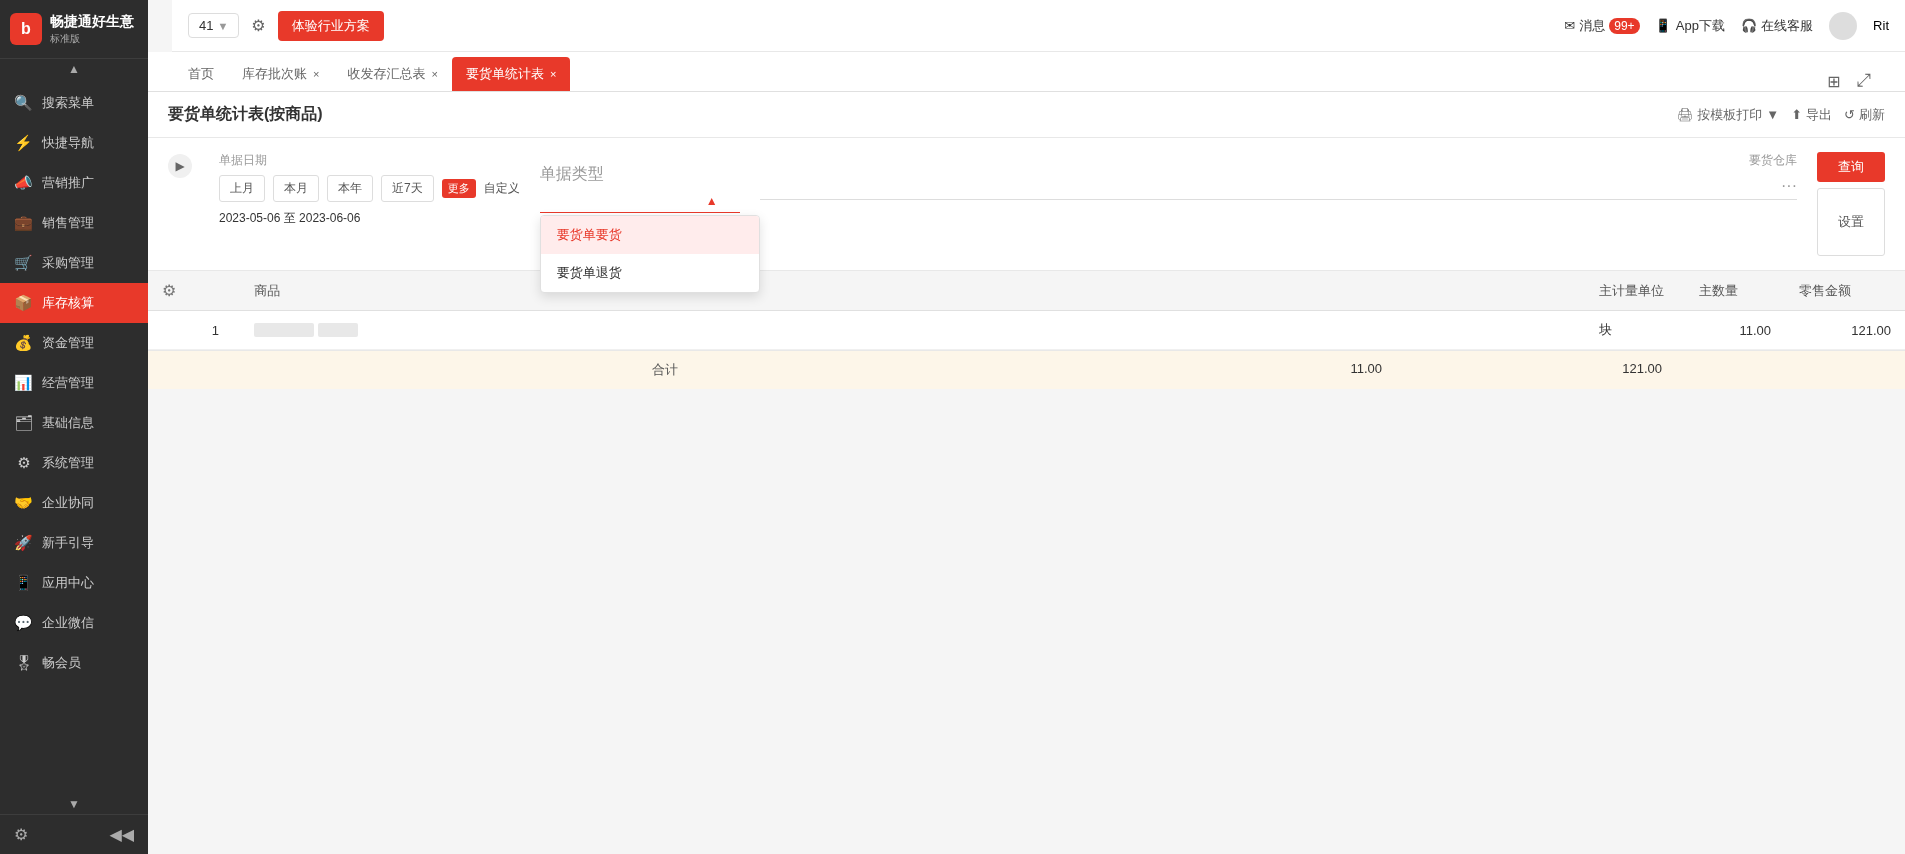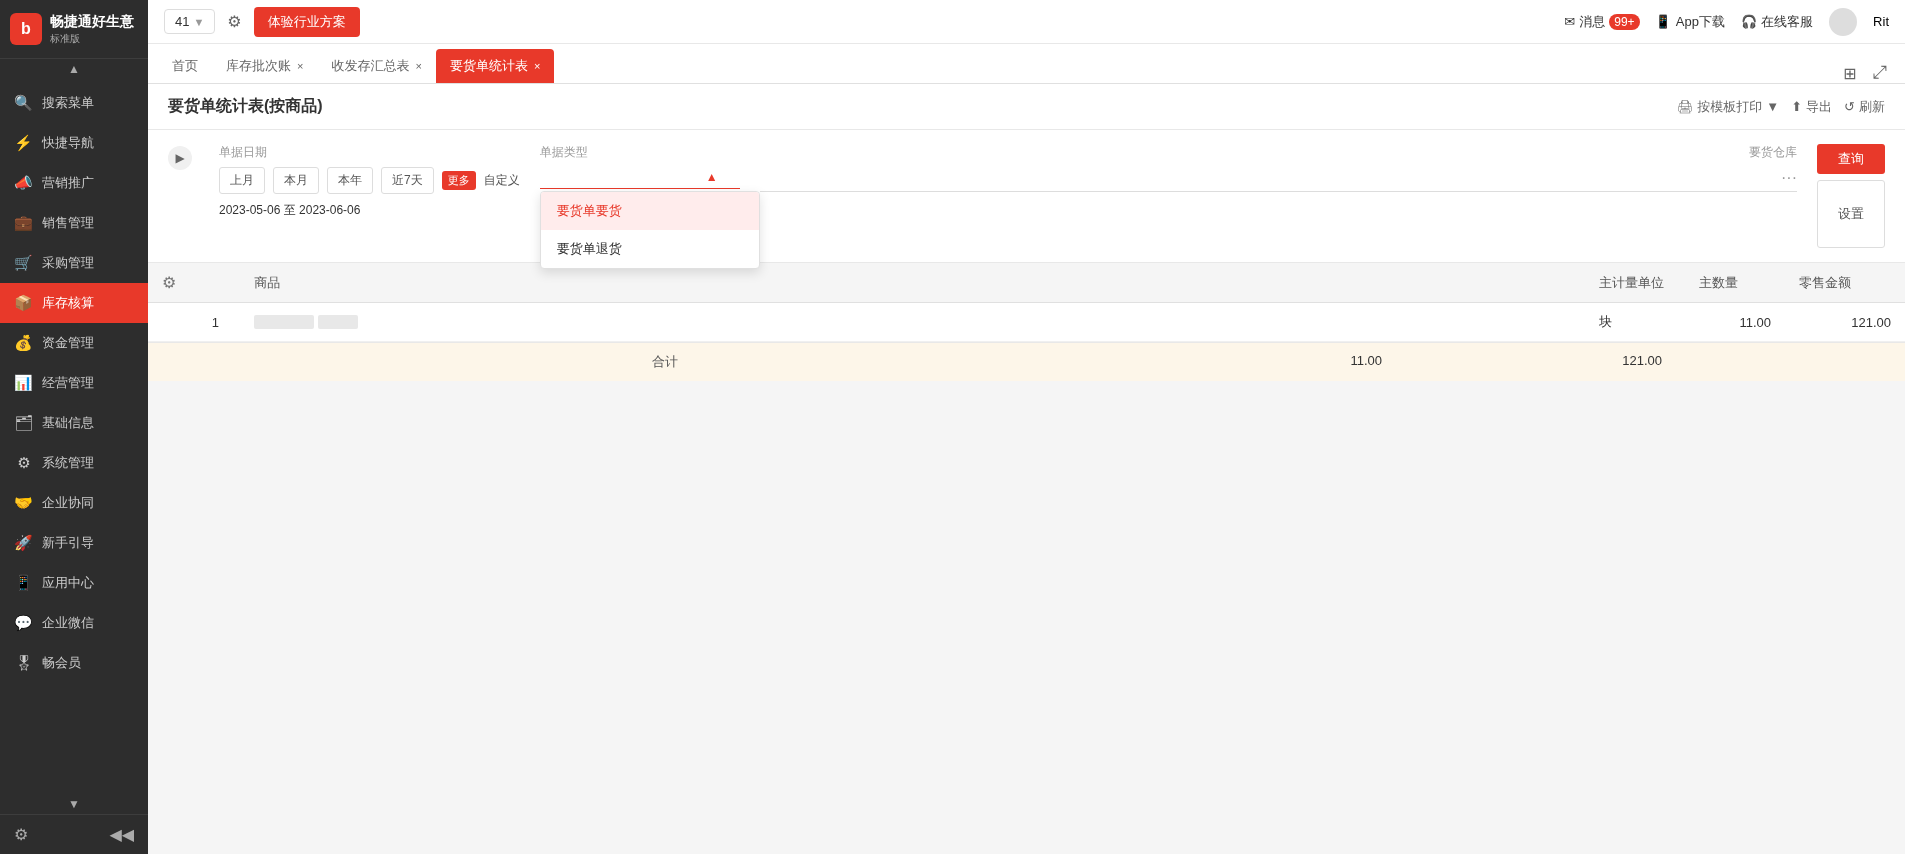--- a/index.html
+++ b/index.html
@@ -48,44 +48,45 @@
     .scroll-btn-top, .scroll-btn-bottom {
       display: flex; align-items: center; justify-content: center;
       height: 20px; cursor: pointer; color: #aaa; font-size: 12px;
     }
 
     
     .main-content { flex: 1; display: flex; flex-direction: column; overflow: hidden; }
 
     
     .topbar {
-      height: 44px; background: #fff; display: flex; align-items: center;
+      height: 52px; background: #fff; display: flex; align-items: center;
       padding: 0 16px; border-bottom: 1px solid #e8e8e8; justify-content: space-between;
       flex-shrink: 0;
+      margin-left: 24px;
     }
     .topbar-left { display: flex; align-items: center; gap: 12px; }
     .topbar-selector {
       display: flex; align-items: center; gap: 4px; border: 1px solid #ddd;
       border-radius: 4px; padding: 4px 10px; cursor: pointer; font-size: 13px; color: #333;
     }
     .topbar-selector .arrow { color: #999; font-size: 11px; }
     .topbar-gear { color: #666; cursor: pointer; font-size: 16px; }
     .trial-btn {
       background: #e8392a; color: #fff; border: none; border-radius: 4px;
       padding: 6px 14px; cursor: pointer; font-size: 13px;
     }
     .topbar-right { display: flex; align-items: center; gap: 16px; }
     .topbar-right-item { display: flex; align-items: center; gap: 4px; color: #333; font-size: 13px; cursor: pointer; }
     .badge { background: #e8392a; color: #fff; border-radius: 10px; font-size: 12px; padding: 1px 5px; }
     .avatar { width: 28px; height: 28px; background: #ddd; border-radius: 50%; overflow: hidden; }
 
     
     .tabs-bar {
       height: 40px; background: #fff; display: flex; align-items: flex-end;
-      border-bottom: 1px solid #e0e0e0; padding: 0 10px; flex-shrink: 0;
+      border-bottom: 1px solid #e0e0e0; padding: 0 26px; flex-shrink: 0;
     }
     .tab {
       display: flex; align-items: center; gap: 6px; padding: 8px 14px;
       font-size: 13px; color: #666; cursor: pointer; border-top: 2px solid transparent;
       white-space: nowrap;
     }
     .tab.active-bg { background: #e8392a; color: #fff; border-radius: 4px 4px 0 0; border-top: none; padding: 8px 14px; }
     .tab .close-icon { font-size: 11px; color: inherit; }
     .tab-expand { display: flex; align-items: center; padding: 0 8px; color: #666; cursor: pointer; font-size: 16px; margin-left: auto; }
 
@@ -123,21 +124,21 @@
       cursor: pointer; font-size: 12px; color: #555; background: #fff;
     }
     .date-badge {
       background: #e8392a; color: #fff; font-size: 11px; border-radius: 3px;
       padding: 2px 6px; cursor: pointer;
     }
     .date-custom { color: #555; font-size: 12px; cursor: pointer; }
     .date-range { font-size: 12px; color: #333; margin-top: 2px; }
 
     .type-group { display: flex; flex-direction: column; gap: 4px; }
-    .type-label { font-size: 12px; color: #999; }
+    .type-label { font-size: 16px; color: #999; margin-top: 12px; }
     .type-select {
       display: flex; align-items: center; gap: 6px; border-bottom: 1px solid #e8392a;
       padding: 4px 8px 4px 0; min-width: 200px; position: relative;
     }
     .type-select input {
       border: none; outline: none; font-size: 13px; width: 160px; color: #333;
     }
     .type-select .arrow-up { color: #e8392a; font-size: 12px; cursor: pointer; }
 
     .warehouse-group { display: flex; flex-direction: column; gap: 4px; flex: 1; }

